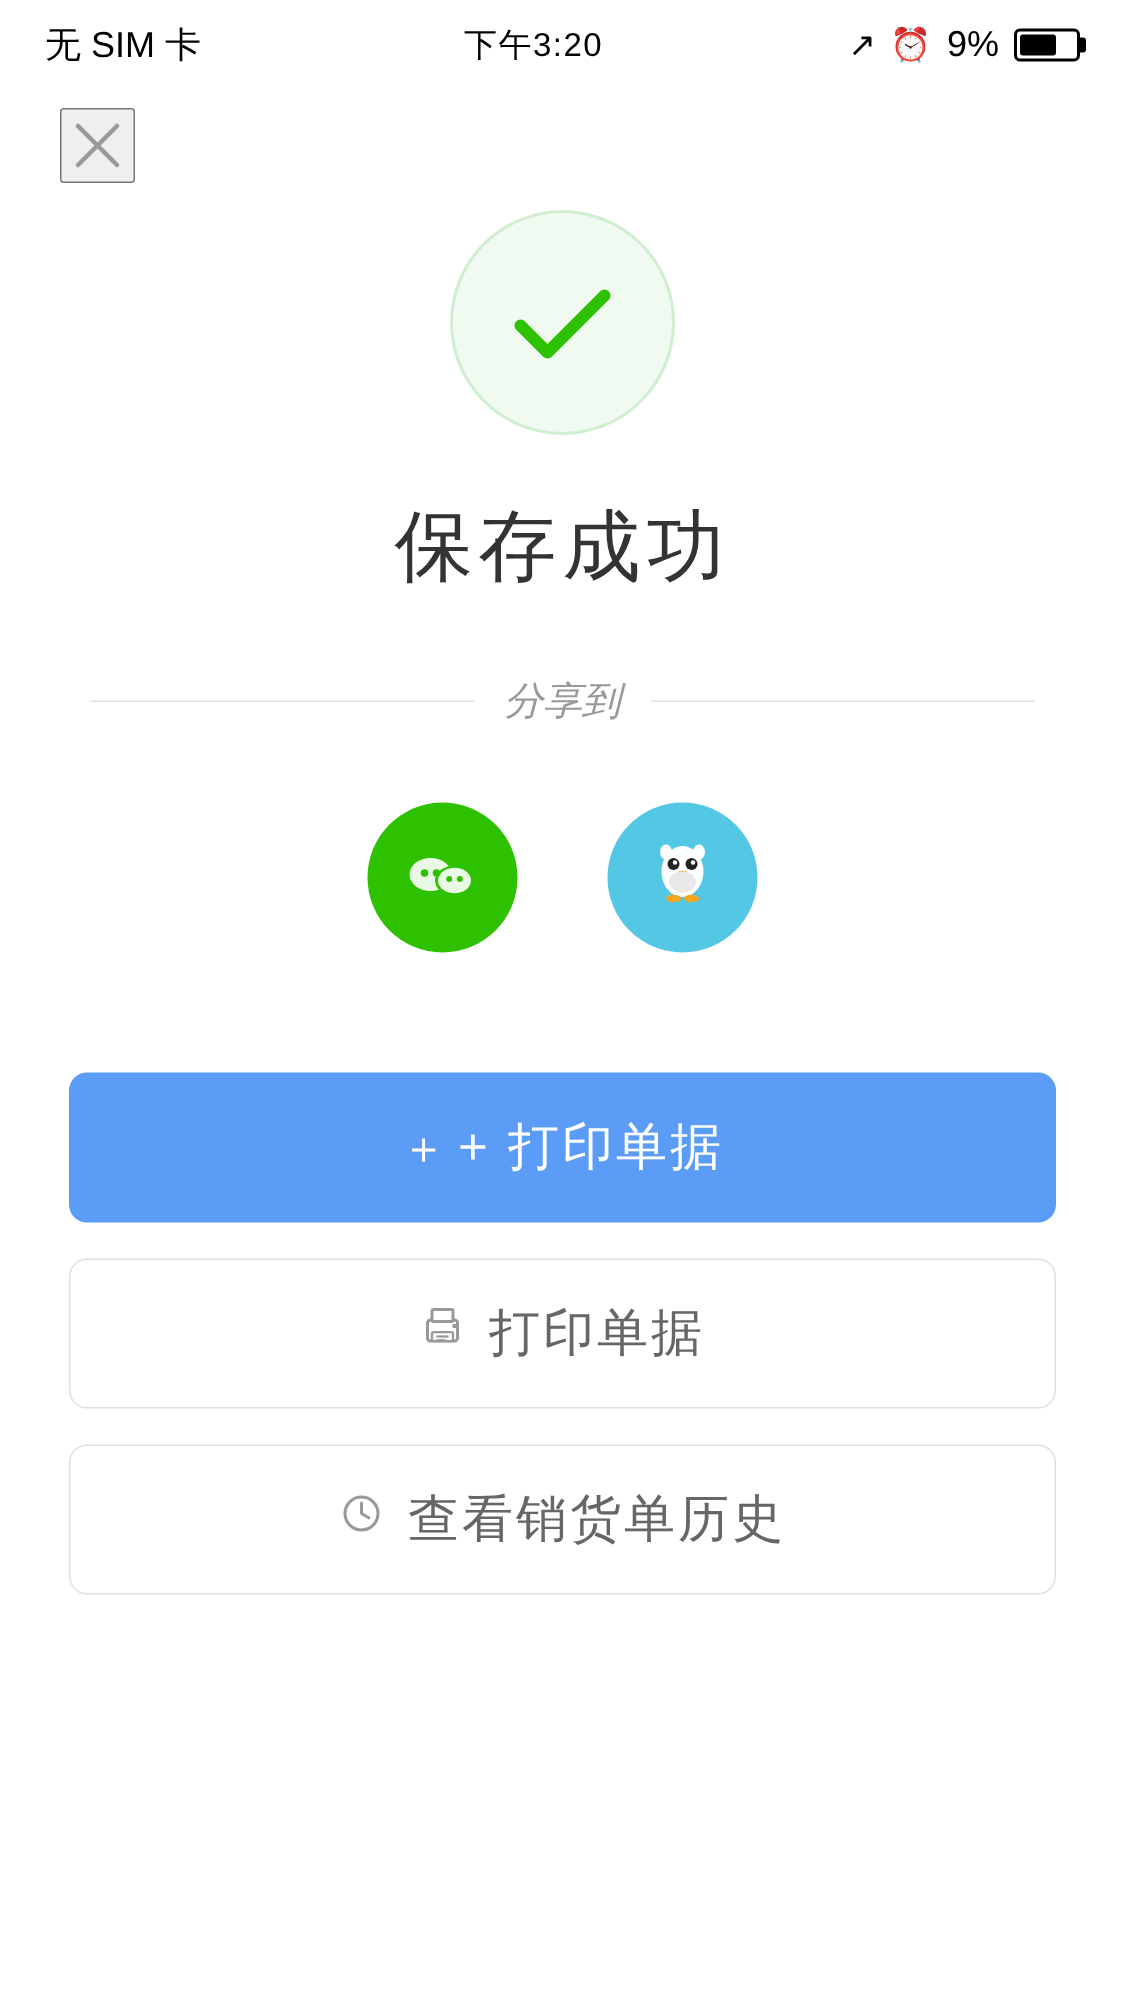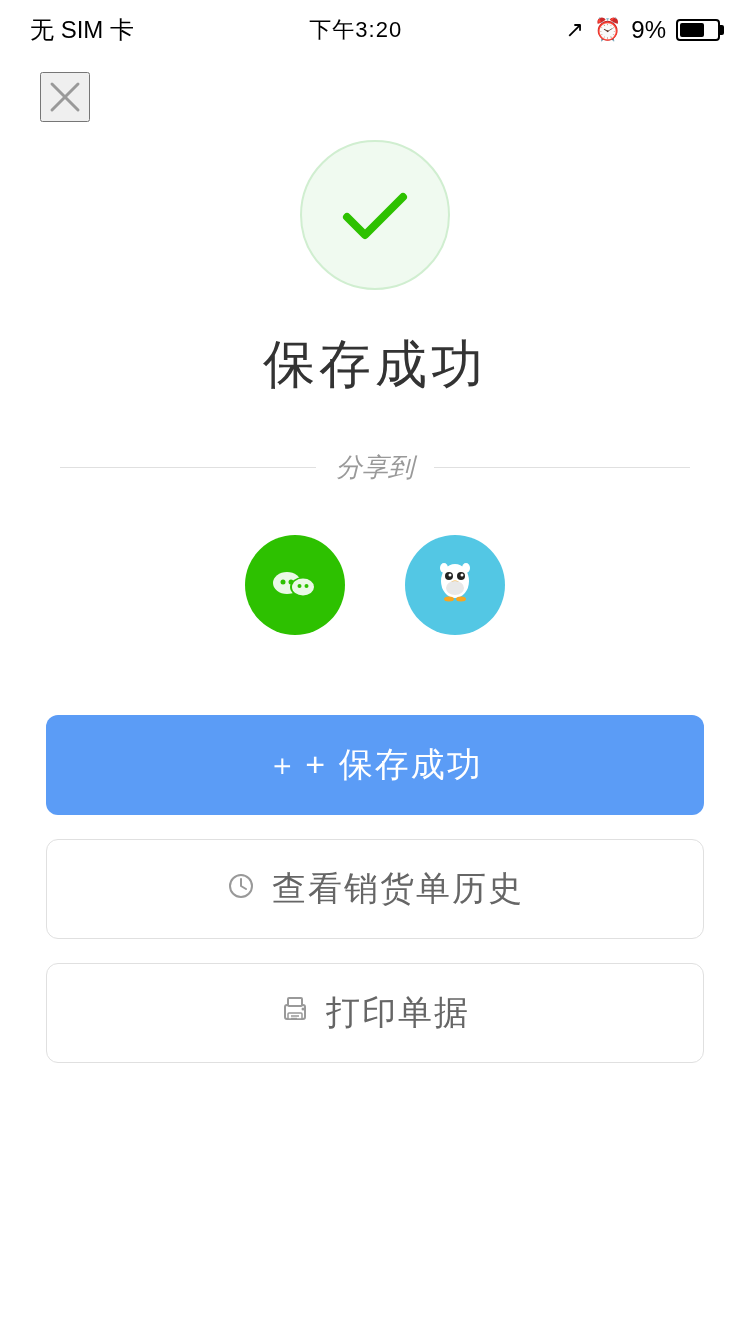--- a/index.html
+++ b/index.html
@@ -315,42 +315,42 @@
         <ellipse cx="20" cy="14" rx="4" ry="5" fill="white"></ellipse>
         <ellipse cx="42" cy="14" rx="4" ry="5" fill="white"></ellipse>
       </svg>
     </button>
   </div>
 
   <div class="action-buttons">
 
     <button class="btn-primary">
       <span class="btn-icon">＋</span>
-      <span style="margin-left:-10px;">+ 保存成功</span>
-    </button>
-
-    <button class="btn-secondary">
-      <span class="btn-icon">
-        <svg width="30" height="30" viewBox="0 0 30 30" fill="none" xmlns="http://www.w3.org/2000/svg">
-          <circle cx="15" cy="15" r="11" stroke="#999" stroke-width="2"></circle>
-          <polyline points="15,8 15,15 20,18" stroke="#999" stroke-width="2" stroke-linecap="round" stroke-linejoin="round"></polyline>
-        </svg>
-      </span>
-      <span>查看销货单历史</span>
+      <span style="margin-left:-10px;">+ 打印单据</span>
     </button>
 
     <button class="btn-secondary">
       <span class="btn-icon">
         <svg width="30" height="30" viewBox="0 0 30 30" fill="none" xmlns="http://www.w3.org/2000/svg">
           <rect x="5" y="10" width="20" height="14" rx="2" stroke="#999" stroke-width="2"></rect>
           <rect x="8" y="3" width="14" height="8" rx="1" fill="#fff" stroke="#999" stroke-width="2"></rect>
           <rect x="8" y="18" width="14" height="6" rx="1" fill="#fff" stroke="#999" stroke-width="1.5"></rect>
           <line x1="11" y1="21" x2="19" y2="21" stroke="#999" stroke-width="1.5"></line>
           <line x1="11" y1="23.5" x2="17" y2="23.5" stroke="#999" stroke-width="1.5"></line>
           <circle cx="23" cy="14" r="1.5" fill="#999"></circle>
         </svg>
       </span>
       <span>打印单据</span>
     </button>
 
+    <button class="btn-secondary">
+      <span class="btn-icon">
+        <svg width="30" height="30" viewBox="0 0 30 30" fill="none" xmlns="http://www.w3.org/2000/svg">
+          <circle cx="15" cy="15" r="11" stroke="#999" stroke-width="2"></circle>
+          <polyline points="15,8 15,15 20,18" stroke="#999" stroke-width="2" stroke-linecap="round" stroke-linejoin="round"></polyline>
+        </svg>
+      </span>
+      <span>查看销货单历史</span>
+    </button>
+
   </div>
 
 </div>
 
 </body></html>

